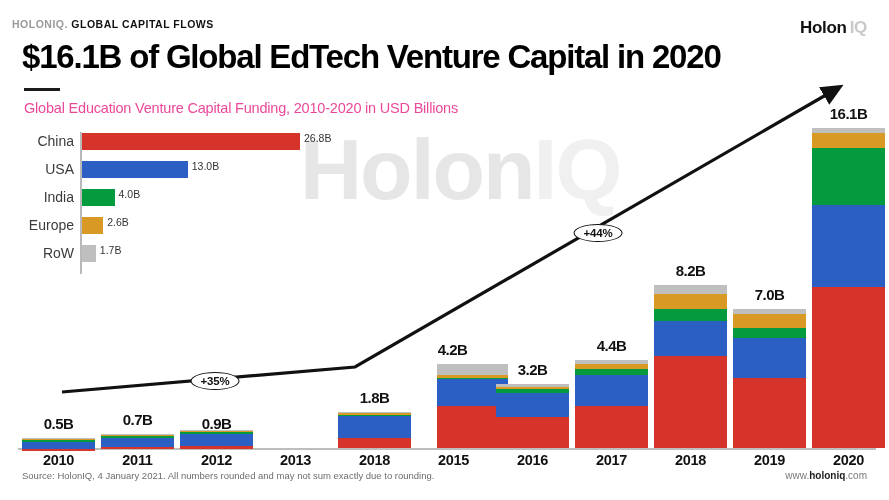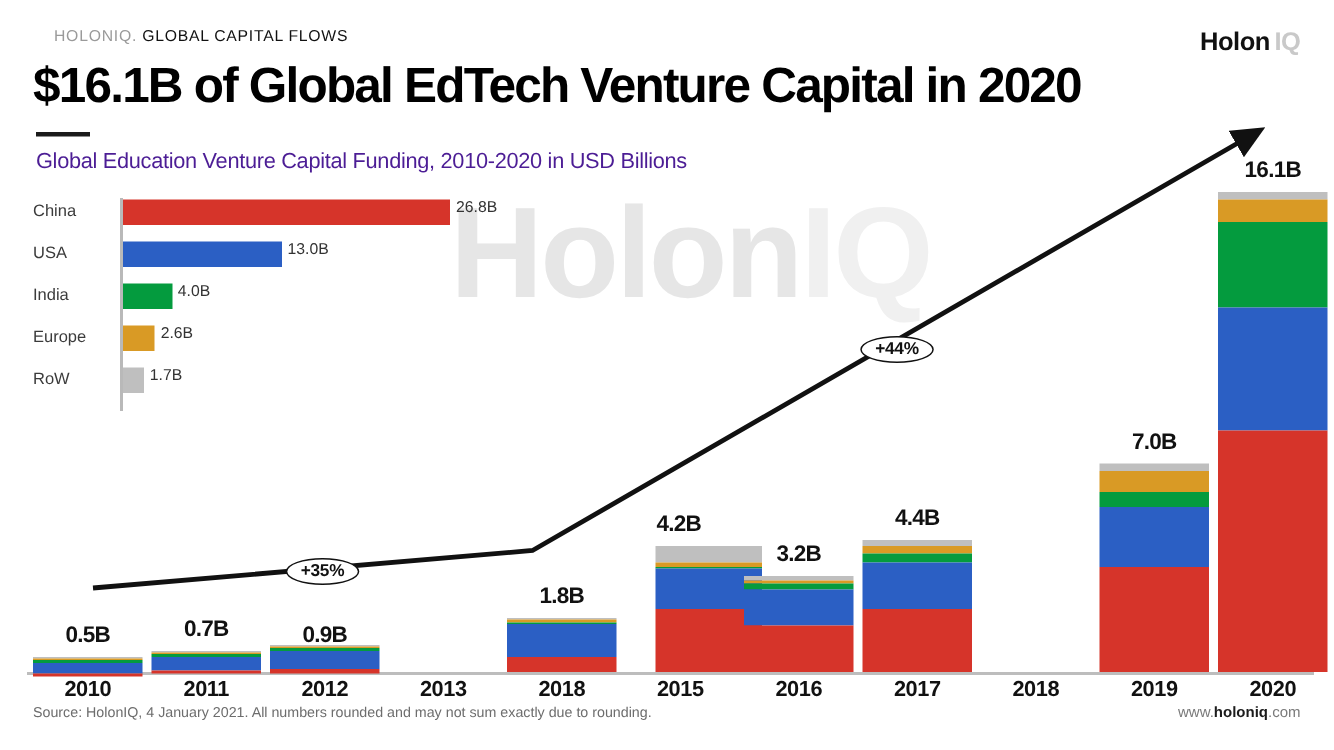--- a/index.html
+++ b/index.html
@@ -15,24 +15,24 @@
     position: relative;
     width: 889px;
     height: 500px;
     background: #ffffff;
     overflow: hidden;
   }
 
   
   .kicker {
     position: absolute;
-    left: 36px;
+    left: 12px;
     top: 18px;
     font-size: 10.5px;
-    font-weight: 400;
+    font-weight: 700;
     letter-spacing: 0.5px;
     white-space: nowrap;
   }
   .kicker .k-grey { color: #9a9a9a; }
   .kicker .k-black { color: #111111; }
 
   .brandmark {
     position: absolute;
     right: 22px;
     top: 18px;
@@ -62,21 +62,21 @@
     width: 36px;
     height: 3px;
     background: #1b1b1b;
   }
 
   .subhead {
     position: absolute;
     left: 24px;
     top: 100px;
     font-size: 14.5px;
-    color: #4c1d95;
+    color: #ec4899;
     letter-spacing: -0.2px;
     white-space: nowrap;
   }
 
   
   .watermark {
     position: absolute;
     left: 300px;
     top: 120px;
     font-size: 86px;
@@ -110,21 +110,22 @@
     height: 24px;
     width: 300px;
   }
   .legend-label {
     position: absolute;
     left: 0;
     top: 0;
     width: 52px;
     height: 22px;
     line-height: 22px;
-    font-size: 11px;
+    text-align: right;
+    font-size: 14px;
     color: #3b3b3b;
   }
   .legend-bar {
     position: absolute;
     left: 60px;
     top: 3px;
     height: 17px;
   }
   .legend-val {
     position: absolute;
@@ -347,20 +348,30 @@
         <div class="bar" style="height: 87.56px;">
           <div class="seg" style="height: 3.98px; background: rgb(191, 191, 191);"></div>
           <div class="seg" style="height: 4.975px; background: rgb(217, 154, 37);"></div>
           <div class="seg" style="height: 5.97px; background: rgb(4, 155, 62);"></div>
           <div class="seg" style="height: 30.845px; background: rgb(43, 95, 196);"></div>
           <div class="seg" style="height: 41.79px; background: rgb(214, 52, 42);"></div>
         </div>
         <div class="bar-total" style="bottom: 93.56px;">4.4B</div>
       </div>
       <div class="xtick" style="left: 575px; width: 73px;">2017</div>
+      <div class="bar-group" style="left: 654px; width: 73px; height: 163.18px;">
+        <div class="bar" style="height: 163.18px;">
+          <div class="seg" style="height: 8.955px; background: rgb(191, 191, 191);"></div>
+          <div class="seg" style="height: 14.925px; background: rgb(217, 154, 37);"></div>
+          <div class="seg" style="height: 11.94px; background: rgb(4, 155, 62);"></div>
+          <div class="seg" style="height: 35.82px; background: rgb(43, 95, 196);"></div>
+          <div class="seg" style="height: 91.54px; background: rgb(214, 52, 42);"></div>
+        </div>
+        <div class="bar-total" style="bottom: 169.18px;">8.2B</div>
+      </div>
       <div class="xtick" style="left: 654px; width: 73px;">2018</div>
       <div class="bar-group" style="left: 733px; width: 73px; height: 139.3px;">
         <div class="bar" style="height: 139.3px;">
           <div class="seg" style="height: 4.975px; background: rgb(191, 191, 191);"></div>
           <div class="seg" style="height: 13.93px; background: rgb(217, 154, 37);"></div>
           <div class="seg" style="height: 9.95px; background: rgb(4, 155, 62);"></div>
           <div class="seg" style="height: 40.795px; background: rgb(43, 95, 196);"></div>
           <div class="seg" style="height: 69.65px; background: rgb(214, 52, 42);"></div>
         </div>
         <div class="bar-total" style="bottom: 145.3px;">7.0B</div>

